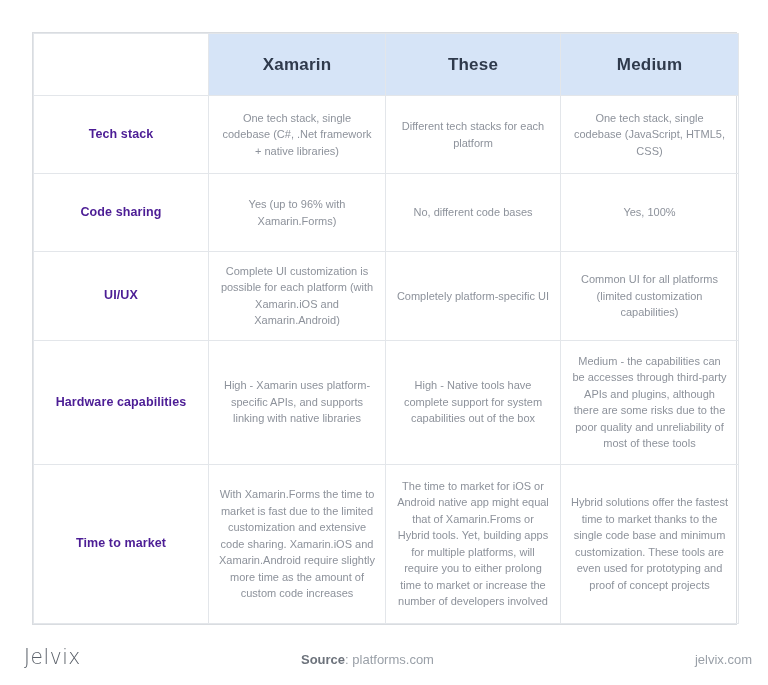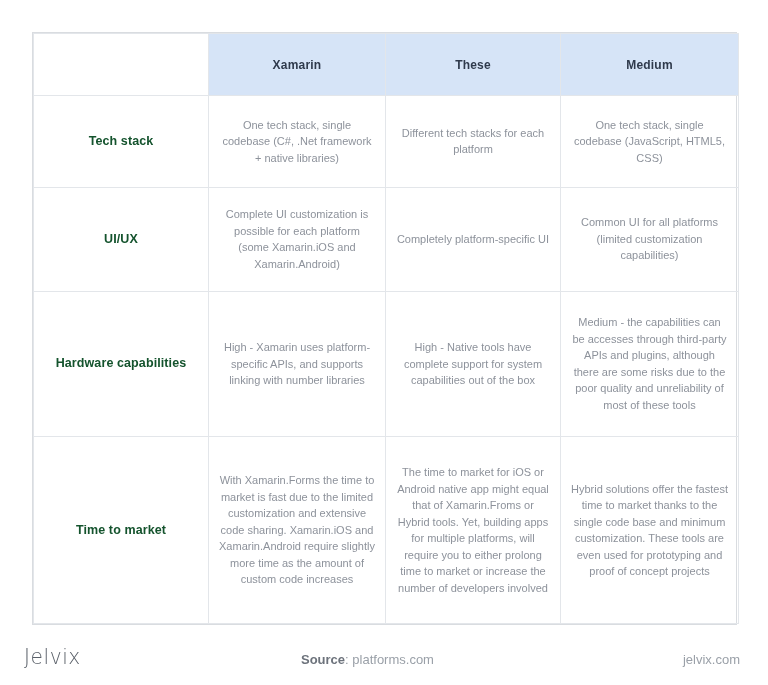--- a/index.html
+++ b/index.html
@@ -53,33 +53,33 @@
   col.c-label  { width: 175px; }
   col.c-xam    { width: 177px; }
   col.c-nat    { width: 175px; }
   col.c-hyb    { width: 178px; }
 
   
   thead th {
     height: 62px;
     background: #d6e4f7;
     color: #2f3a4c;
-    font-size: 12px;
+    font-size: 17px;
     font-weight: bold;
     letter-spacing: .2px;
   }
   thead th.corner {
     background: #ffffff;
     border-top-color: #e3e6ea;
     border-left-color: #e3e6ea;
   }
 
   
   td.row-label {
-    color: #14532d;
+    color: #4c1d95;
     font-size: 12.5px;
     font-weight: bold;
     letter-spacing: .1px;
     line-height: 1.35;
   }
 
   td.cell {
     color: #8d929b;
     font-size: 11px;
     line-height: 1.5;
@@ -126,21 +126,21 @@
     white-space: nowrap;
   }
   .source b {
     color: #6d737c;
     font-weight: bold;
     margin-top: 28px;
   }
 
   .site {
     position: absolute;
-    right: 28px;
+    right: 16px;
     top: 18px;
     font-size: 13px;
     color: #9aa0a8;
   }
 
   .hairline-top {
     position: absolute;
     left: 0; right: 0; top: 0;
     height: 1px;
     background: #ffffff;
@@ -167,29 +167,35 @@
           <th>Medium</th>
         </tr>
       </thead>
       <tbody>
         <tr class="r-tech">
           <td class="row-label">Tech stack</td>
           <td class="cell">One tech stack, single codebase (C#, .Net framework + native libraries)</td>
           <td class="cell">Different tech stacks for each platform</td>
           <td class="cell">One tech stack, single codebase (JavaScript, HTML5, CSS)</td>
         </tr>
+        <tr class="r-code">
+          <td class="row-label">Code sharing</td>
+          <td class="cell">Yes (up to 96% with Xamarin.Forms)</td>
+          <td class="cell">No, different code bases</td>
+          <td class="cell">Yes, 100%</td>
+        </tr>
         <tr class="r-uiux">
           <td class="row-label">UI/UX</td>
-          <td class="cell">Complete UI customization is possible for each platform (some Xamarin.iOS and Xamarin.Android)</td>
+          <td class="cell">Complete UI customization is possible for each platform (with Xamarin.iOS and Xamarin.Android)</td>
           <td class="cell">Completely platform-specific UI</td>
           <td class="cell">Common UI for all platforms (limited customization capabilities)</td>
         </tr>
         <tr class="r-hw">
           <td class="row-label">Hardware capabilities</td>
-          <td class="cell">High - Xamarin uses platform-specific APIs, and supports linking with number libraries</td>
+          <td class="cell">High - Xamarin uses platform-specific APIs, and supports linking with native libraries</td>
           <td class="cell">High - Native tools have complete support for system capabilities out of the box</td>
           <td class="cell">Medium - the capabilities can be accesses through third-party APIs and plugins, although there are some risks due to the poor quality and unreliability of most of these tools</td>
         </tr>
         <tr class="r-ttm">
           <td class="row-label">Time to market</td>
           <td class="cell">With Xamarin.Forms the time to market is fast due to the limited customization and extensive code sharing. Xamarin.iOS and Xamarin.Android require slightly more time as the amount of custom code increases</td>
           <td class="cell">The time to market for iOS or Android native app might equal that of Xamarin.Froms or Hybrid tools. Yet, building apps for multiple platforms, will require you to either prolong time to market or increase the number of developers involved</td>
           <td class="cell">Hybrid solutions offer the fastest time to market thanks to the single code base and minimum customization. These tools are even used for prototyping and proof of concept projects</td>
         </tr>
       </tbody>

